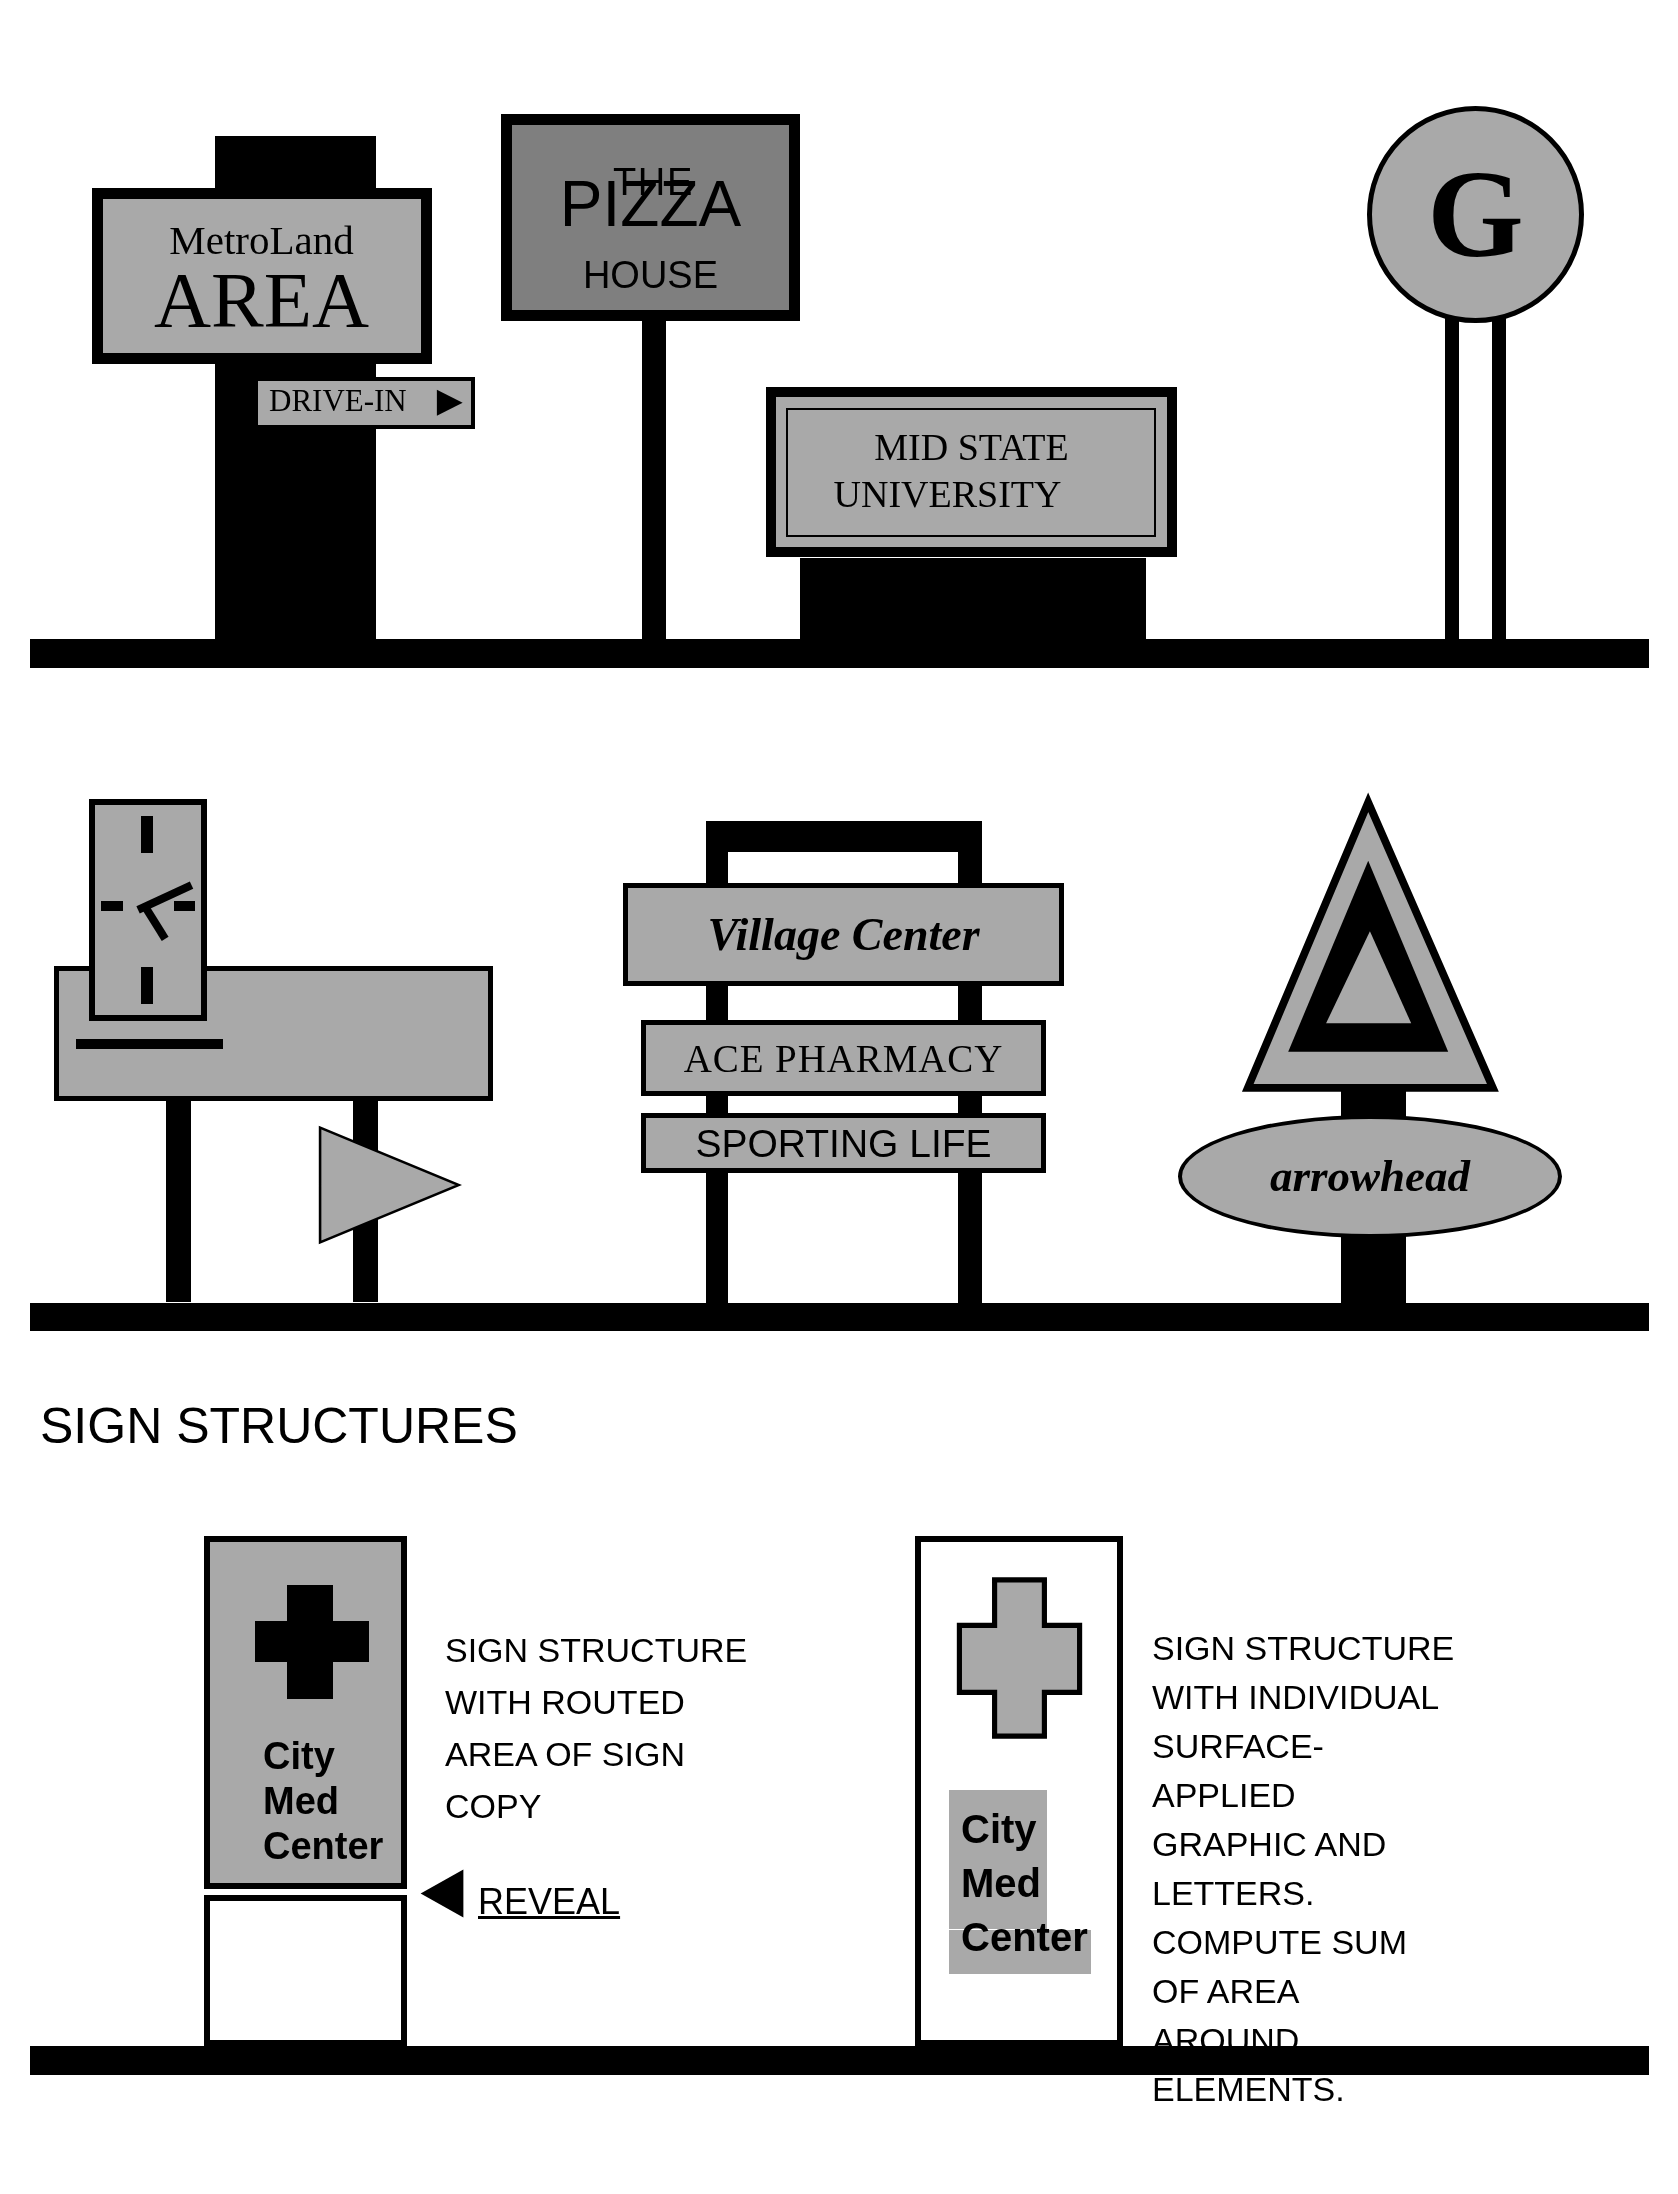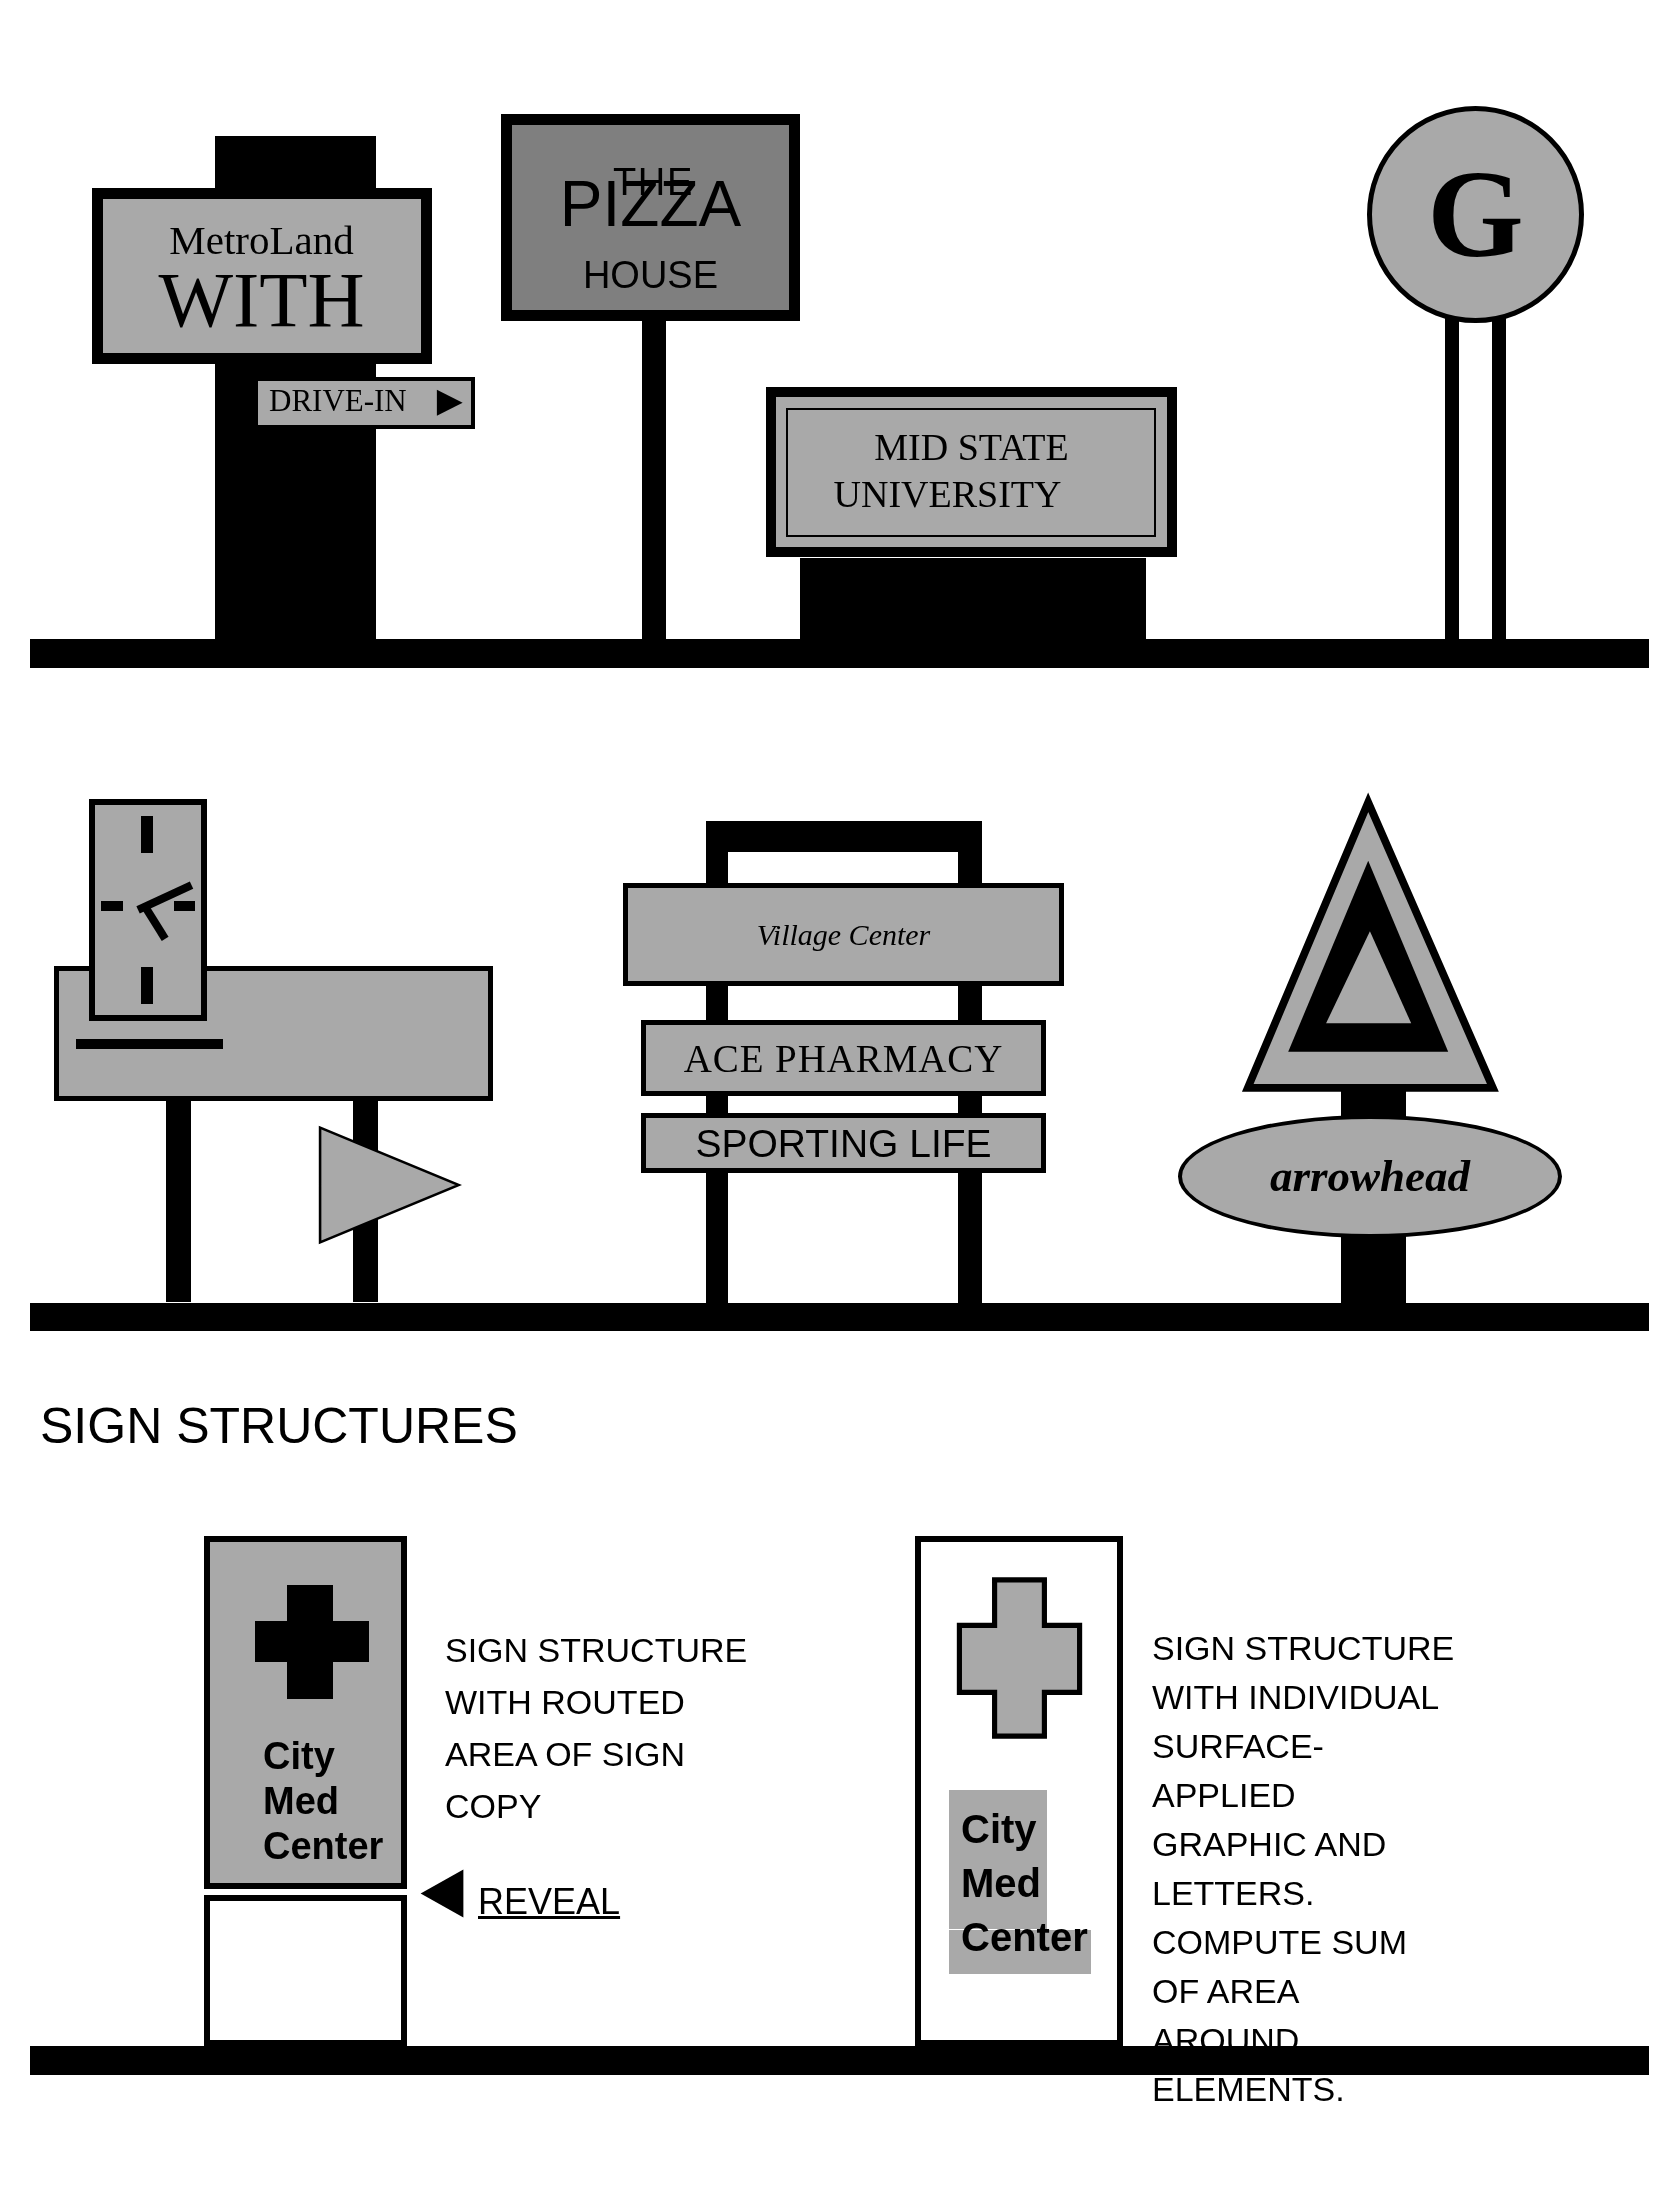--- a/index.html
+++ b/index.html
@@ -19,21 +19,21 @@
 
 <div class="canvas">
 
   <div class="abs black" style="left:30px;top:639px;width:1619px;height:29px;"></div>
   <div class="abs black" style="left:30px;top:1303px;width:1619px;height:28px;"></div>
   <div class="abs black" style="left:30px;top:2046px;width:1619px;height:29px;"></div>
 
   <div class="abs black" style="left:215px;top:136px;width:161px;height:503px;"></div>
   <div class="abs" style="left:92px;top:188px;width:340px;height:176px;box-sizing:border-box;border:11.2px solid #000;background:#a9a9a9;"></div>
   <div class="abs serif line" style="left:103px;top:220px;width:317px;text-align:center;font-size:41px;">MetroLand</div>
-  <div class="abs serif line" style="left:103px;top:260px;width:317px;text-align:center;font-size:79px;">WITH</div>
+  <div class="abs serif line" style="left:103px;top:260px;width:317px;text-align:center;font-size:79px;">AREA</div>
   <div class="abs" style="left:254px;top:377px;width:221px;height:52px;box-sizing:border-box;border:4.3px solid #000;background:#a9a9a9;"></div>
   <div class="abs serif line" style="left:269px;top:385px;font-size:31px;">DRIVE-IN</div>
   <svg class="abs" style="left:436px;top:389px;" width="27.5" height="27.5" viewBox="0 0 32 32">
     <polygon points="1,1 31,16 1,31" fill="#000"></polygon>
   </svg>
 
   <div class="abs" style="left:501px;top:114px;width:299px;height:207px;box-sizing:border-box;border:11.2px solid #000;background:#7f7f7f;"></div>
   <div class="abs sans line" style="left:512px;top:141px;width:283px;text-align:center;font-size:38px;letter-spacing:1.7px;margin-top:22px;">THE</div>
   <div class="abs sans line" style="left:512px;top:172px;width:277px;text-align:center;font-size:64px;">PIZZA</div>
   <div class="abs sans line" style="left:512px;top:256px;width:277px;text-align:center;font-size:38px;">HOUSE</div>
@@ -65,21 +65,21 @@
     <div class="abs black" style="left:6px;top:96px;width:22.4px;height:10.3px;"></div>
     <div class="abs black" style="left:79px;top:96px;width:20.6px;height:10.3px;"></div>
     <div class="abs black" style="left:43px;top:101px;width:59px;height:7.7px;transform:rotate(-25deg);transform-origin:0 50%;"></div>
     <div class="abs black" style="left:45px;top:100px;width:7.7px;height:40px;transform:rotate(-32deg);transform-origin:50% 0;"></div>
   </div>
 
   <div class="abs black" style="left:706px;top:821px;width:276px;height:31px;"></div>
   <div class="abs black" style="left:706px;top:852px;width:22.4px;height:451px;"></div>
   <div class="abs black" style="left:958px;top:852px;width:24px;height:451px;"></div>
   <div class="abs panel ctr" style="left:623px;top:883px;width:441px;height:103px;">
-    <span class="serif line" style="font-size:30px;font-weight:normal;font-style:italic;">Village Center</span>
+    <span class="serif line" style="font-size:46px;font-weight:bold;font-style:italic;">Village Center</span>
   </div>
   <div class="abs panel ctr" style="left:641px;top:1020px;width:405px;height:76px;">
     <span class="serif line" style="font-size:39px;letter-spacing:0.9px;">ACE PHARMACY</span>
   </div>
   <div class="abs panel ctr" style="left:641px;top:1113px;width:405px;height:60px;">
     <span class="sans line" style="font-size:39px;">SPORTING LIFE</span>
   </div>
 
   <div class="abs black" style="left:1341px;top:1080px;width:65px;height:223px;"></div>
   <svg class="abs" style="left:1239px;top:792px;" width="267" height="301" viewBox="0 0 310 350">

